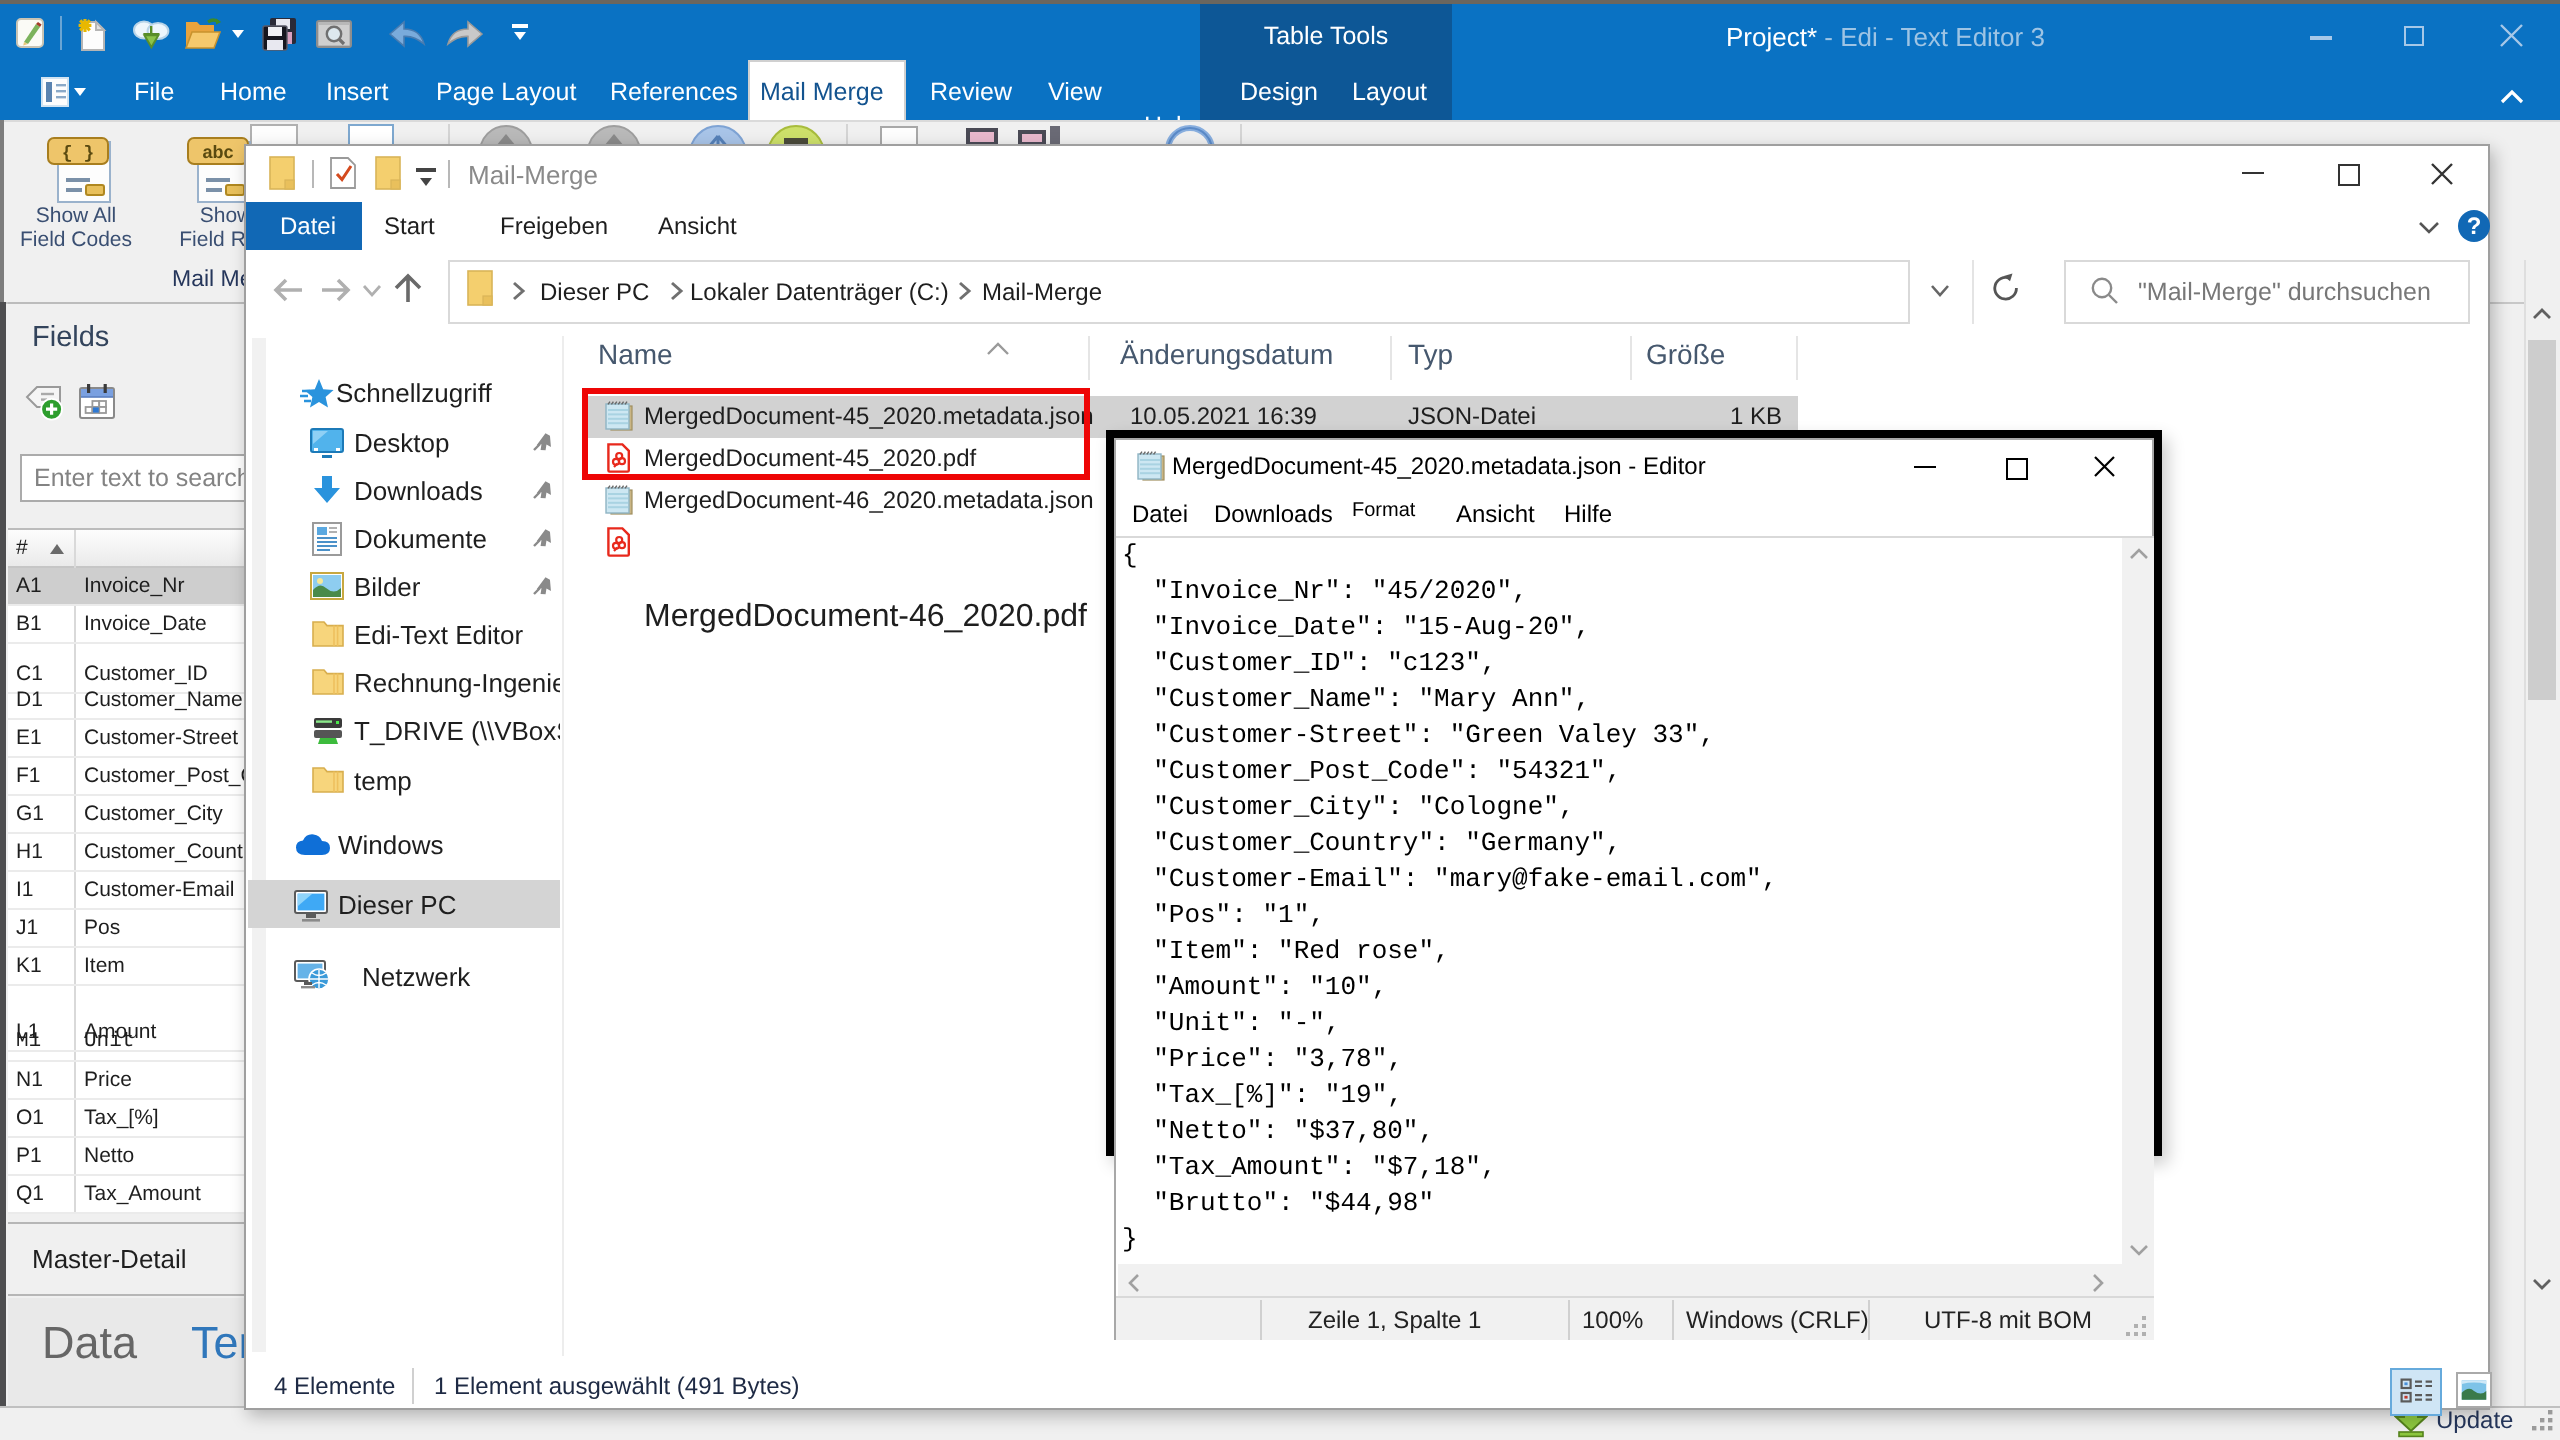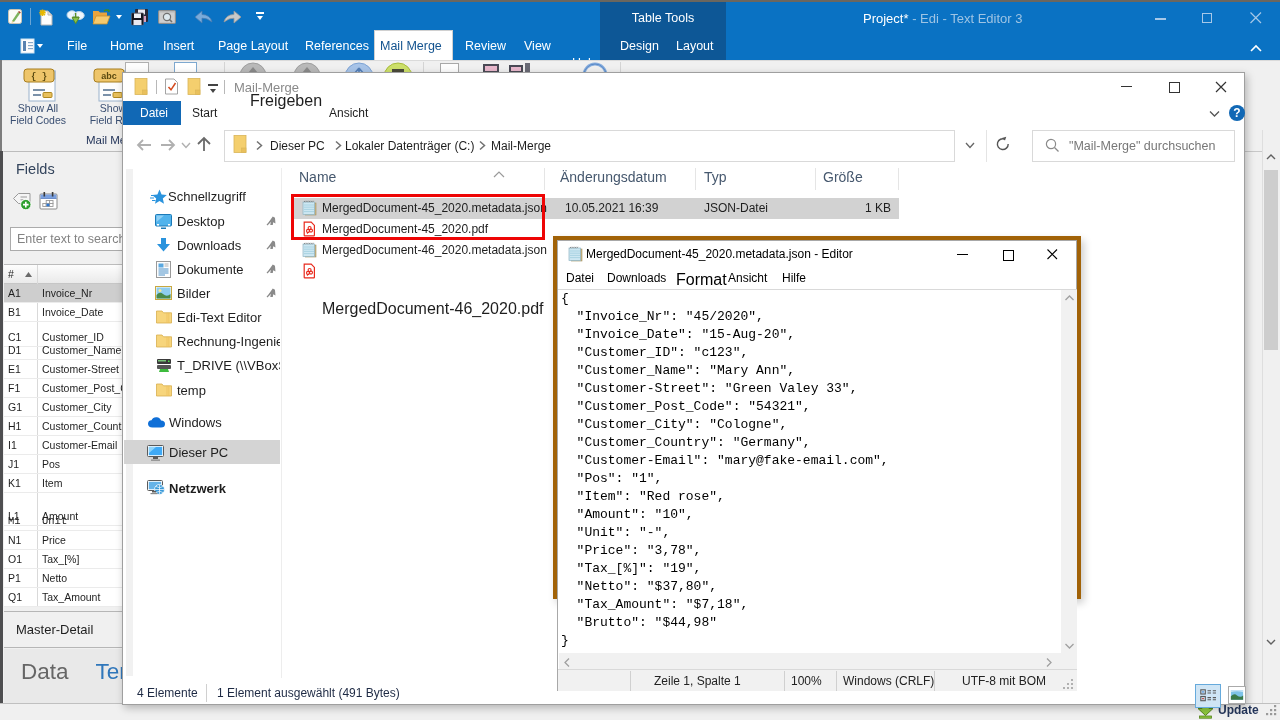--- a/index.html
+++ b/index.html
@@ -321,21 +321,21 @@
 <div class="abs" style="left:4px;top:611px;width:119px;height:37px;background:#f0f0f0;border-top:1px solid #b6b6b6;border-bottom:1px solid #b6b6b6;box-sizing:border-box;"></div>
 <div class="abs" style="left:16px;top:622px;font-size:13px;color:#1e1e1e;">Master-Detail</div>
 
 <div class="abs" style="left:4px;top:649px;width:119px;height:54px;background:#e9e9e9;"></div>
 <div class="abs" style="left:4px;top:649px;width:118px;height:54px;overflow:hidden;">
       <div class="abs" style="left:17px;top:10px;font-size:22.5px;color:#666;white-space:nowrap;">Data<span style="display:inline-block;width:27px;"></span><span style="color:#3077bb;">Template</span></div>
     </div>
 
 <div class="abs" style="left:0;top:703px;width:1280px;height:17px;background:#f0f0f0;border-top:1px solid #c0c0c0;box-sizing:border-box;"></div>
 
-<div class="abs" id="update" style="left:1196px;top:702px;width:84px;height:18px;font-weight:bold;">
+<div class="abs" id="update" style="left:1196px;top:702px;width:84px;height:18px;">
   <svg class="abs" style="left:1px;top:1px;" width="17" height="16">
         <path d="M5 0.5 L12 0.5 L12 5.5 L16 5.5 L8.5 12.5 L1 5.5 L5 5.5 Z" fill="#8cc63e" stroke="#55831c" stroke-width="1"></path>
         <rect x="2.5" y="13" width="12" height="2.2" fill="#8cc63e" stroke="#55831c" stroke-width="0.8"></rect>
       </svg>
   <div class="abs" style="left:22px;top:1px;font-size:12px;color:#25365b;">Update</div>
   <svg class="abs" style="left:70px;top:3px;" width="11" height="11">
         <g fill="#9a9a9a">
           <rect x="8" y="0" width="2.2" height="2.2"></rect>
           <rect x="8" y="4" width="2.2" height="2.2"></rect>
           <rect x="4" y="4" width="2.2" height="2.2"></rect>
@@ -383,21 +383,21 @@
   <div class="abs" style="left:998px;top:13px;width:11px;height:1.3px;background:#333;"></div>
   <div class="abs" style="left:1046px;top:9px;width:9px;height:9px;border:1.2px solid #333;"></div>
   <svg class="abs" style="left:1092px;top:8px;" width="12" height="12">
         <path d="M1 1 L11 11 M11 1 L1 11" stroke="#333" stroke-width="1.2"></path>
       </svg>
 
   <div class="abs" style="left:0px;top:28px;width:1121px;height:24px;background:#fff;"></div>
   <div class="abs" style="left:0px;top:28px;width:58px;height:24px;background:#1168b5;"></div>
   <div class="abs" style="left:17px;top:33px;color:#fff;font-size:12px;">Datei</div>
   <div class="abs" style="left:69px;top:33px;font-size:12px;">Start</div>
-  <div class="abs" style="left:127px;top:19px;font-size:16px;">Freigeben</div>
+  <div class="abs" style="left:127px;top:33px;font-size:12px;">Freigeben</div>
   <div class="abs" style="left:206px;top:33px;font-size:12px;">Ansicht</div>
   <svg class="abs" style="left:1086px;top:37px;" width="11" height="8">
         <path d="M1 1.5 L5.5 6 L10 1.5" stroke="#555" stroke-width="1.3" fill="none"></path>
       </svg>
   <div class="abs" style="left:1106px;top:32px;width:16px;height:16px;border-radius:50%;background:#1168b5;color:#fff;font-size:12px;font-weight:bold;text-align:center;line-height:16px;">?</div>
 
   <div class="abs" style="left:0px;top:52px;width:1121px;height:42px;background:#fff;"></div>
   <svg class="abs" style="left:12px;top:64px;" width="18" height="16">
         <path d="M16 8 L3 8 M8 3 L3 8 L8 13" stroke="#b0b0b0" stroke-width="1.8" fill="none"></path>
       </svg>
@@ -622,21 +622,21 @@
     <div class="abs" style="left:46px;top:277px;">Dieser PC</div>
 
     <svg class="abs" style="left:24px;top:312px;" width="18" height="16">
           <rect x="0.5" y="0.5" width="15" height="10" rx="1" fill="#fff" stroke="#5a5a5a"></rect>
           <rect x="1.8" y="1.8" width="12.4" height="7.4" fill="#66b3e8"></rect>
           <circle cx="12.5" cy="9.5" r="5" fill="#3a9ad9" stroke="#fff" stroke-width="0.8"></circle>
           <path d="M8 9.5 L17 9.5 M12.5 5 L12.5 14 M9 6.5 Q12.5 9 16 6.5 M9 12.5 Q12.5 10 16 12.5" stroke="#fff" stroke-width="0.7" fill="none"></path>
           <rect x="5" y="11" width="4" height="1.5" fill="#5a5a5a"></rect>
           <rect x="3.5" y="13" width="7" height="1.2" fill="#8a8a8a"></rect>
         </svg>
-    <div class="abs" style="left:46px;top:313px;font-weight:bold;">Netzwerk</div>
+    <div class="abs" style="left:58px;top:313px;">Netzwerk</div>
   </div>
   <div class="abs" style="left:158px;top:95px;width:1px;height:510px;background:#ededed;"></div>
 
   <div class="abs" style="left:14px;top:613px;font-size:12px;color:#1e2a44;">4 Elemente</div>
   <div class="abs" style="left:83px;top:611px;width:1px;height:18px;background:#d0d0d0;"></div>
   <div class="abs" style="left:94px;top:613px;font-size:12px;color:#1e2a44;">1 Element ausgewählt (491 Bytes)</div>
 
   <div class="abs" style="left:1072px;top:611px;width:26px;height:24px;background:#cfe5f5;border:1.5px solid #66aadc;box-sizing:border-box;"></div>
   <svg class="abs" style="left:1077px;top:616px;" width="17" height="14">
         <g fill="none" stroke="#5a5a5a" stroke-width="1.1">
@@ -649,21 +649,21 @@
       </svg>
   <div class="abs" style="left:1105px;top:613px;width:18px;height:18px;background:#fff;border:1px solid #aaa;box-sizing:border-box;"></div>
   <svg class="abs" style="left:1107px;top:616px;" width="14" height="12" viewBox="0 0 16 13">
         <rect x="0" y="0" width="16" height="13" fill="#fff"></rect>
         <rect x="1" y="1" width="14" height="11" fill="#7ec3e8"></rect>
         <path d="M1 8 Q5 4 8 7 Q12 10 15 7 L15 12 L1 12 Z" fill="#3a7a4a"></path>
         <path d="M1 3 Q8 1.5 15 3 L15 1 L1 1 Z" fill="#cfe8f7"></path>
       </svg>
 </div>
 
-<div class="abs" id="notepad" style="left:553px;top:215px;width:528px;height:363px;border:4px solid #a16207;box-sizing:border-box;background:#fff;box-shadow:3px 4px 8px rgba(0,0,0,0.2);margin-top:21px;">
+<div class="abs" id="notepad" style="left:553px;top:215px;width:528px;height:363px;border:4px solid #000000;box-sizing:border-box;background:#fff;box-shadow:3px 4px 8px rgba(0,0,0,0.2);">
   <div class="abs" style="left:0;top:0;width:520px;height:451px;border:1px solid #a8a8a8;box-sizing:border-box;background:#fff;">
 
     <svg class="abs" style="left:9px;top:5px;" width="16" height="16">
           <rect x="4.5" y="3" width="10.5" height="12" fill="#c9b584" stroke="#a08f60" stroke-width="0.6"></rect>
           <rect x="2" y="2" width="11.5" height="12.5" fill="#cde7f2" stroke="#8fb4c4" stroke-width="0.7"></rect>
           <g stroke="#a9d3e2" stroke-width="1">
             <path d="M3 5 L13 5"></path>
             <path d="M3 7.2 L13 7.2"></path>
             <path d="M3 9.4 L13 9.4"></path>
             <path d="M3 11.6 L13 11.6"></path>
@@ -678,21 +678,21 @@
         </svg>
     <div class="abs" style="left:28px;top:6px;font-size:12px;color:#000;">MergedDocument-45_2020.metadata.json - Editor</div>
     <div class="abs" style="left:399px;top:13px;width:11px;height:1.2px;background:#000;"></div>
     <div class="abs" style="left:445px;top:9px;width:8.5px;height:8.5px;border:1.2px solid #000;"></div>
     <svg class="abs" style="left:489px;top:8px;" width="11" height="11">
           <path d="M0.5 0.5 L10 10 M10 0.5 L0.5 10" stroke="#000" stroke-width="1.1"></path>
         </svg>
 
     <div class="abs" style="left:8px;top:30px;font-size:12px;">Datei</div>
     <div class="abs" style="left:49px;top:30px;font-size:12px;">Downloads</div>
-    <div class="abs" style="left:118px;top:30px;font-size:16px;">Format</div>
+    <div class="abs" style="left:118px;top:30px;font-size:10px;">Format</div>
     <div class="abs" style="left:170px;top:30px;font-size:12px;">Ansicht</div>
     <div class="abs" style="left:224px;top:30px;font-size:12px;">Hilfe</div>
 
     <div class="abs" style="left:0;top:48px;width:519px;height:364px;border-top:1px solid #d9d9d9;box-sizing:border-box;background:#fff;"></div>
     <pre class="abs" style="left:3px;top:49px;margin:0;font-family:'Liberation Mono',monospace;font-size:13px;line-height:18px;color:#000;">{
   "Invoice_Nr": "45/2020",
   "Invoice_Date": "15-Aug-20",
   "Customer_ID": "c123",
   "Customer_Name": "Mary Ann",
   "Customer-Street": "Green Valey 33",

